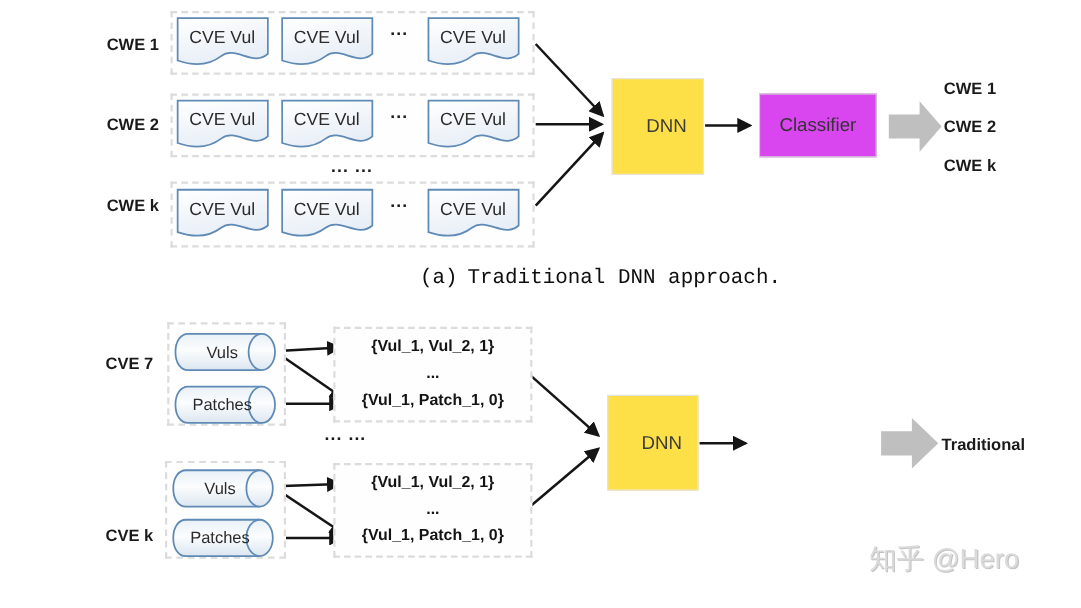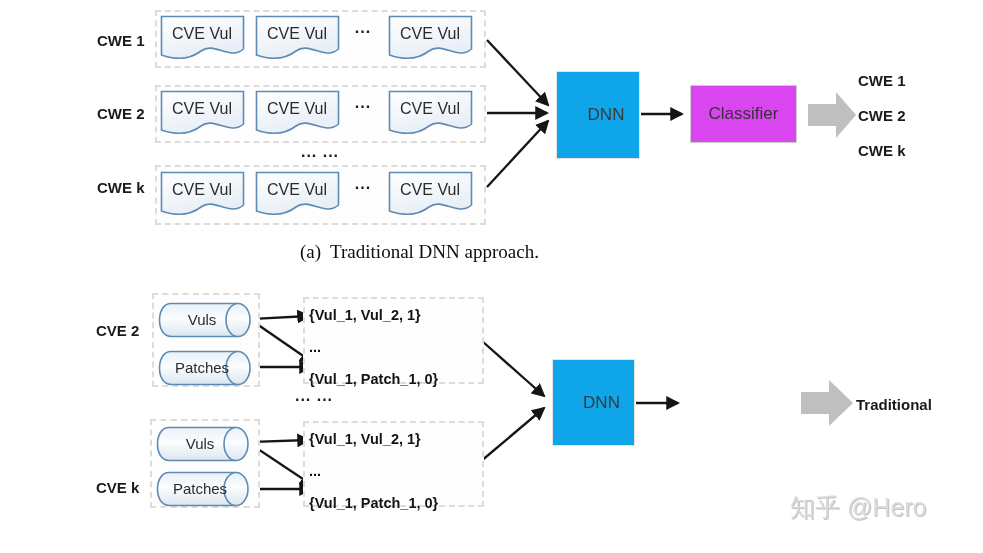--- a/index.html
+++ b/index.html
@@ -1,34 +1,34 @@
 <!DOCTYPE html>
 <html><head>
 <meta charset="utf-8">
 <style>
   html,body{margin:0;padding:0;background:#fff;}
   .canvas{position:relative;width:931px;height:553px;background:#ffffff;
           font-family:"Liberation Sans",sans-serif;overflow:hidden;}
   .abs{position:absolute;}
   .dashedbox{border:2px dashed #dcdcdc;box-sizing:border-box;background:#fefefe;}
   .blabel{font-weight:bold;font-size:15px;color:#1a1a1a;white-space:nowrap;}
-  .procbox{background:#0ea5e9;border:1px solid #e4e4e4;box-sizing:border-box;
+  .procbox{background:#fde047;border:1px solid #e4e4e4;box-sizing:border-box;
            display:flex;align-items:center;justify-content:center;
            font-size:17px;color:#3a3a3a;padding-left:16px;}
   .graybox{background:#d946ef;border:1px solid #cfcfcf;box-sizing:border-box;
            display:flex;align-items:center;justify-content:center;
            font-size:17px;color:#333;}
   .tuplebox{border:2px dashed #dcdcdc;box-sizing:border-box;background:#fefefe;
             display:flex;flex-direction:column;justify-content:space-between;
-            padding:8px 4px 10px;gap:16px;}
+            padding:8px 4px 10px;text-align:center;}
   .tuple{font-weight:bold;font-size:14.5px;color:#141414;white-space:nowrap;}
   .ellip{font-weight:bold;font-size:16px;color:#1a1a1a;text-align:center;
          letter-spacing:1px;line-height:24px;white-space:nowrap;}
-  .caption{font-family:Liberation Serif, serif;font-size:19px;color:#0e0e0e;
-           text-align:left;white-space:nowrap;}
+  .caption{font-family:Liberation Mono, monospace;font-size:19px;color:#0e0e0e;
+           text-align:right;white-space:nowrap;}
   .caption .cap-tag{margin-right:9px;}
   .watermark{font-size:25px;color:#dbdbdb;text-shadow:1px 1px 0 #c3c3c3;
              white-space:nowrap;}
   .doctext{font-size:16px;fill:#2b2b2b;font-family:"Liberation Sans",sans-serif;}
   .cyltext{font-size:15px;fill:#2b2b2b;font-family:"Liberation Sans",sans-serif;}
 </style>
 </head>
 <body>
 
 <div class="canvas">
@@ -136,21 +136,21 @@
   <div class="abs graybox" style="left:690px;top:85px;width:107px;height:58px">Classifier</div>
 
   <div class="abs blabel" style="left:858px;top:72px">CWE 1</div>
   <div class="abs blabel" style="left:858px;top:107px">CWE 2</div>
   <div class="abs blabel" style="left:858px;top:142px">CWE k</div>
 
   <div class="abs caption" style="left:300px;top:241px;width:410px">
     <span class="cap-tag">(a)</span><span>Traditional DNN approach.</span>
   </div>
 
-  <div class="abs blabel" style="left:96px;top:322px">CVE 2</div>
+  <div class="abs blabel" style="left:96px;top:322px">CVE 7</div>
   <div class="abs blabel" style="left:96px;top:479px">CVE k</div>
 
   <div class="abs dashedbox" style="left:152px;top:293px;width:108px;height:94px"></div>
   <div class="abs dashedbox" style="left:150px;top:419px;width:110px;height:89px"></div>
 
   <svg class="abs" style="left:158px;top:302px" width="94" height="36" viewBox="0 0 94 36">
     <path d="M80,1.5 L13,1.5 C6,1.5 1.5,8.5 1.5,18 C1.5,27.5 6,34.5 13,34.5 L80,34.5" fill="url(#cylGrad)" stroke="#5f8ab5" stroke-width="1.6"></path>
     <ellipse cx="80" cy="18" rx="12" ry="16.5" fill="url(#cylGrad)" stroke="#5f8ab5" stroke-width="1.6"></ellipse>
     <text class="cyltext" x="44" y="23" text-anchor="middle">Vuls</text>
   </svg>

